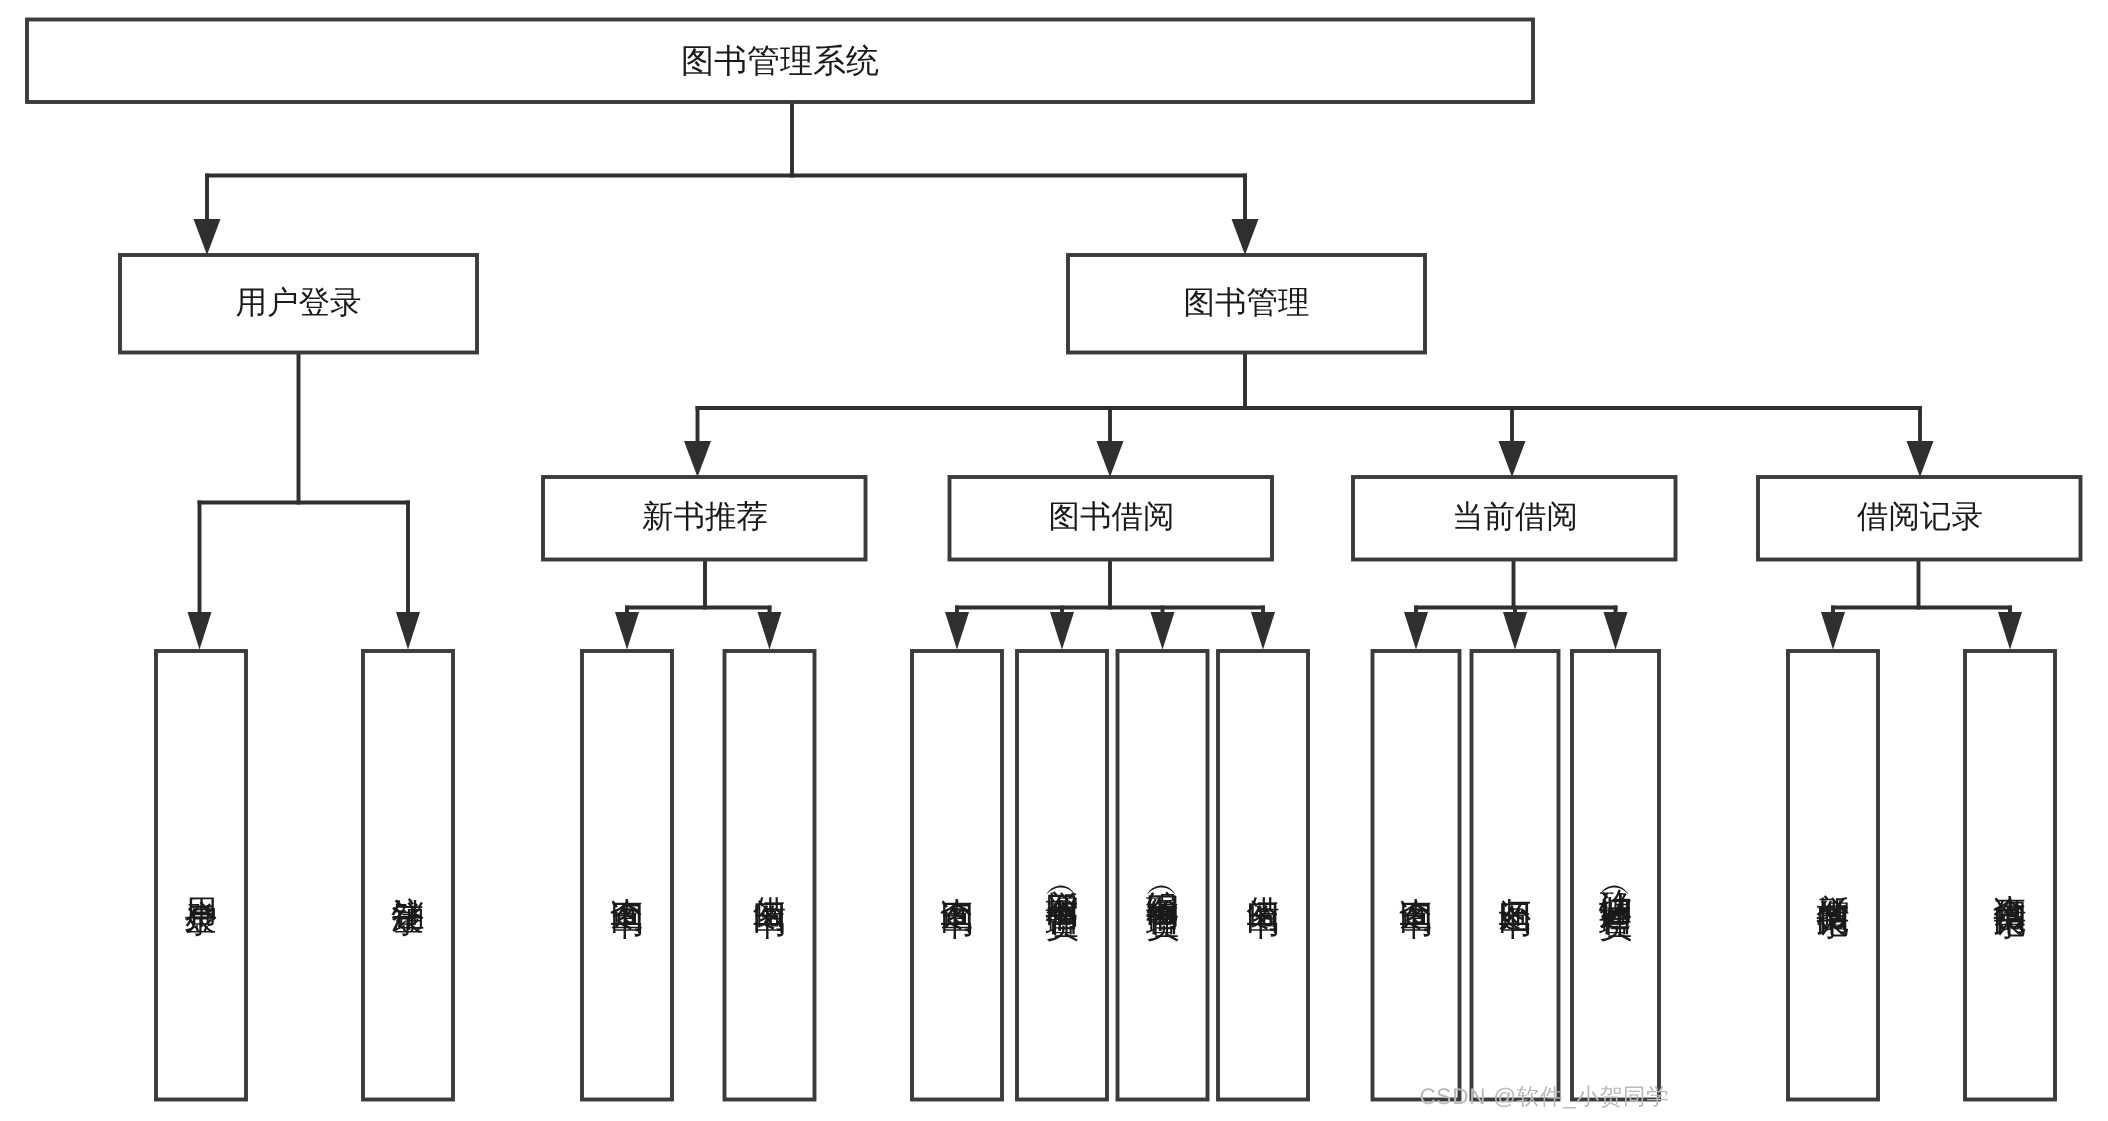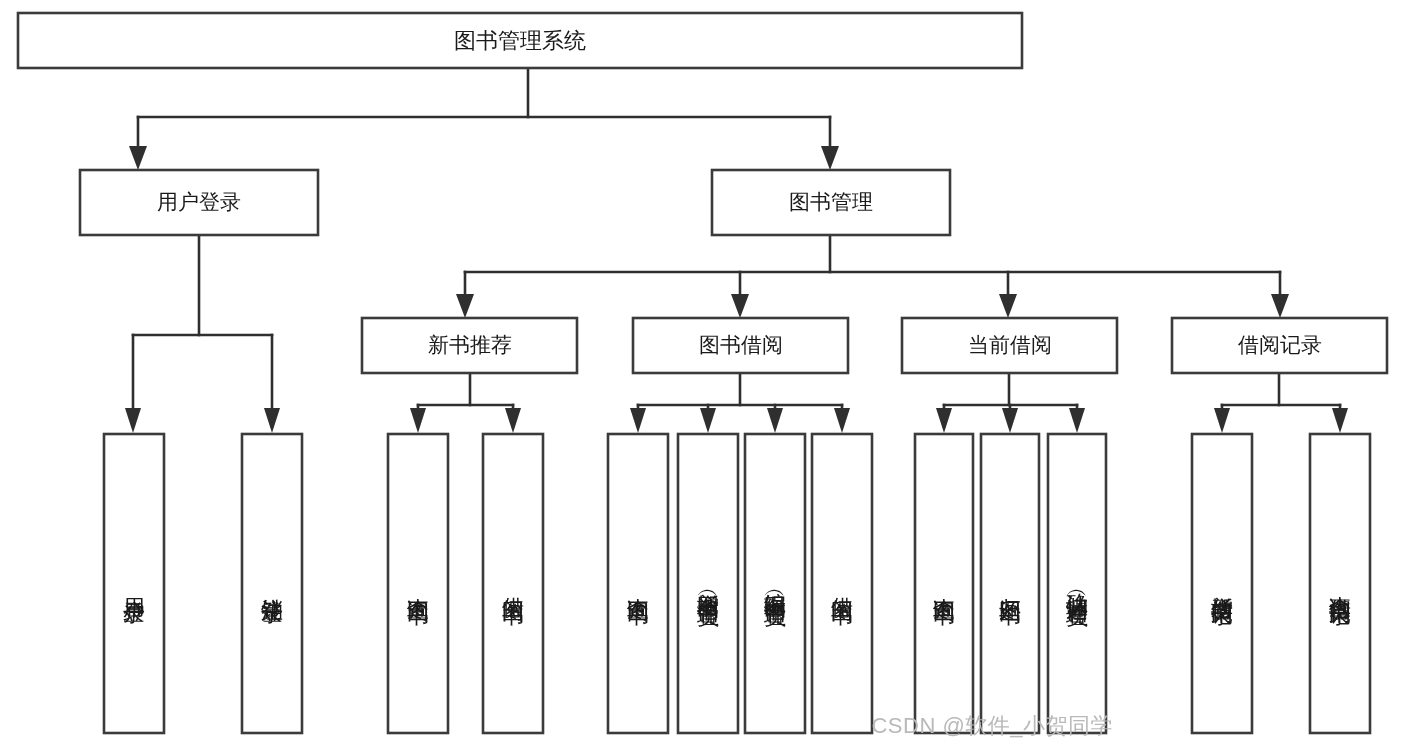--- a/index.html
+++ b/index.html
@@ -68,21 +68,21 @@
     line-height: 1;
     letter-spacing: 2px;
     color: #1a1a1a;
     white-space: nowrap;
   }
   .watermark {
     position: absolute;
     right: 12px;
     bottom: 6px;
     font-family: "Liberation Sans", "DejaVu Sans", sans-serif;
-    font-size: 22px;
+    font-size: 15px;
     color: #b9b9b9;
     letter-spacing: 0.5px;
     user-select: none;
     text-align: center;
   }
 </style>
 </head>
 <body>
 
 <div id="diagram-root">

